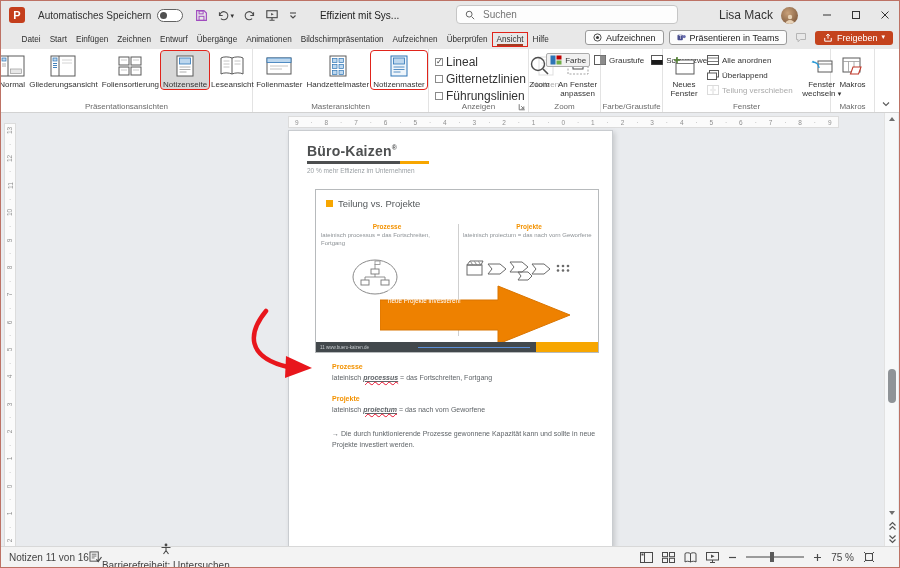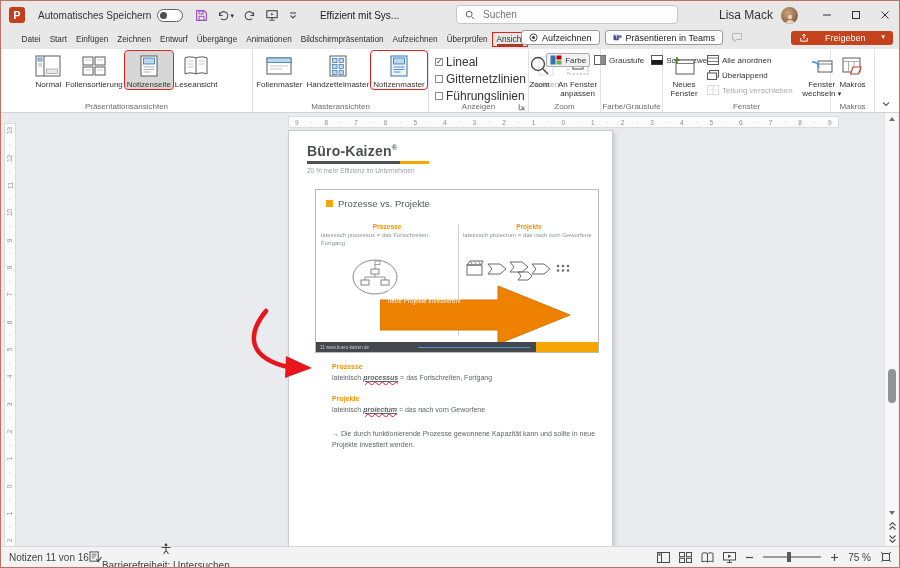--- a/index.html
+++ b/index.html
@@ -27,22 +27,22 @@
     display:flex;align-items:flex-end;justify-content:center;overflow:hidden;}
   .winbtn{width:29px;height:28px;display:flex;align-items:center;justify-content:center;}
   
   .tabrow{position:absolute;top:28px;left:16px;right:0;height:20px;display:flex;align-items:center;background:#e8e8e8;}
   .tab{font-size:8.2px;color:#2f2f2f;padding:3px 4.5px;white-space:nowrap;position:relative;}
   .tab.active{outline:1.6px solid #e0241b;outline-offset:-1px;}
   .tab.active::after{content:"";position:absolute;left:5px;right:5px;bottom:0.5px;height:1.8px;background:#a33c22;}
   .tr-right{position:absolute;right:6px;top:1px;display:flex;align-items:center;gap:5px;}
   .pillbtn{display:flex;align-items:center;gap:4px;border:1px solid #9a9a9a;border-radius:3px;background:#fcfcfc;
     font-size:9px;padding:1.5px 7px;color:#222;white-space:nowrap;}
-  .share-btn{display:flex;gap:16px;border-radius:3px;background:#c4431d;color:#fff;
-    font-size:9px;padding:2px 8px;white-space:nowrap;margin-left:40px;}
+  .share-btn{display:flex;gap:4px;border-radius:3px;background:#c4431d;color:#fff;
+    font-size:9px;padding:2px 8px;white-space:nowrap;}
   .dd{font-size:7px;line-height:1;}
   
   .ribbon{position:absolute;top:48px;left:0;right:0;height:64px;background:#fff;border-bottom:1px solid #d2d2d2;display:flex;}
   .rgroup{position:relative;border-right:1px solid #e3e3e3;padding:2px 1px 12px;flex:0 0 auto;}
   .rgroup .content{display:flex;align-items:flex-start;justify-content:center;height:100%;}
   .glabel{position:absolute;bottom:1px;left:0;right:0;text-align:center;font-size:8px;color:#6b6b6b;white-space:nowrap;}
   .bigbtn{display:flex;flex-direction:column;align-items:center;padding:2px 2px 0;border-radius:3px;}
   .bigbtn .ic{height:26px;display:flex;align-items:center;}
   .lbl{font-size:8px;color:#333;line-height:1.15;text-align:center;white-space:nowrap;margin-top:1px;}
   .lbl2{white-space:normal;width:46px;}
@@ -94,21 +94,21 @@
   .nconcl{margin-top:14px;}
   .latin{font-weight:bold;font-style:italic;text-decoration:underline;}
   .sq{text-decoration:underline wavy #e8112d;text-underline-offset:1px;}
   .vscroll{position:absolute;right:1px;top:0;width:14px;height:435px;background:#f7f8f9;border-left:1px solid #e2e2e2;}
   .vthumb{position:absolute;left:3px;top:256px;width:8px;height:34px;background:#8f9397;border-radius:4px;}
   .sarrow{position:absolute;left:0;width:14px;display:flex;justify-content:center;}
   
   .statusbar{position:absolute;bottom:0;left:0;right:0;height:21px;background:#f3f3f3;border-top:1px solid #d8d8d8;
     display:flex;align-items:center;font-size:10px;color:#444;}
   .sb-left{display:flex;align-items:center;padding-left:8px;}
-  .sb-right{margin-left:auto;display:flex;align-items:center;gap:9px;padding-right:7px;}
+  .sb-right{margin-left:auto;display:flex;align-items:center;gap:9px;padding-right:24px;}
   .ztrack{position:relative;width:58px;height:10px;display:flex;align-items:center;}
   .ztrack .line{width:100%;height:1.5px;background:#9b9b9b;}
   .zthumb{position:absolute;left:24px;top:0;width:4px;height:10px;background:#5a5a5a;}
 </style>
 </head>
 <body>
 
 <div class="window">
 
   <div class="titlebar">
@@ -242,20 +242,32 @@
                 <path d="M9 1 v20" stroke="#5a5a5a"></path>
                 <rect x="3" y="3" width="4" height="3" fill="#bdd7ee" stroke="#2e75b6" stroke-width=".7"></rect>
                 <path d="M3 9 h4 M3 11 h4" stroke="#9a9a9a" stroke-width=".8"></path>
                 <rect x="11.5" y="14" width="11" height="4.5" fill="#e8e8e8" stroke="#9a9a9a" stroke-width=".7"></rect>
               </svg>
             </div>
           <div class="lbl">Normal</div>
         </div>
         <div class="bigbtn">
           <div class="ic">
+              <svg width="26" height="22" viewBox="0 0 26 22">
+                <rect x="1" y="1" width="24" height="20" fill="#fff" stroke="#5a5a5a"></rect>
+                <path d="M9 1 v20" stroke="#5a5a5a"></path>
+                <rect x="3" y="3" width="4" height="3" fill="#bdd7ee" stroke="#2e75b6" stroke-width=".7"></rect>
+                <path d="M3 8.5 h4 M3 10.5 h4 M3 12.5 h4" stroke="#2e75b6" stroke-width=".9"></path>
+                <path d="M12 5 h10 M12 8 h10" stroke="#c9c9c9" stroke-width=".8"></path>
+              </svg>
+            </div>
+          <div class="lbl">Gliederungsansicht</div>
+        </div>
+        <div class="bigbtn">
+          <div class="ic">
               <svg width="24" height="22" viewBox="0 0 24 22">
                 <rect x="1" y="2" width="10" height="8" fill="#fff" stroke="#5a5a5a"></rect>
                 <rect x="13" y="2" width="10" height="8" fill="#fff" stroke="#5a5a5a"></rect>
                 <rect x="1" y="12" width="10" height="8" fill="#fff" stroke="#5a5a5a"></rect>
                 <rect x="13" y="12" width="10" height="8" fill="#fff" stroke="#5a5a5a"></rect>
                 <path d="M3 5 h6 M15 5 h6 M3 15 h6 M15 15 h6" stroke="#bdbdbd" stroke-width=".8"></path>
               </svg>
             </div>
           <div class="lbl">Foliensortierung</div>
         </div>
@@ -562,21 +574,21 @@
     <div class="page">
       <div class="logo">
         <div><span class="logo-title">Büro-Kaizen</span><span class="logo-reg">®</span></div>
         <div class="logo-rule"></div>
         <div class="logo-tag">20 % mehr Effizienz im Unternehmen</div>
       </div>
 
       <div class="slideframe">
         <div class="stitle">
           <span class="bullet"></span>
-          <span>Prozesse vs. Projekte</span>
+          <span>Teilung vs. Projekte</span>
         </div>
         <div class="colline"></div>
         <div class="lcol">
           <div class="colhead">Prozesse</div>
           <div class="coltext">lateinisch processus = das Fortschreiten, Fortgang</div>
         </div>
         <div class="rcol">
           <div class="colhead">Projekte</div>
           <div class="coltext">lateinisch proiectum = das nach vorn Geworfene</div>
         </div>

